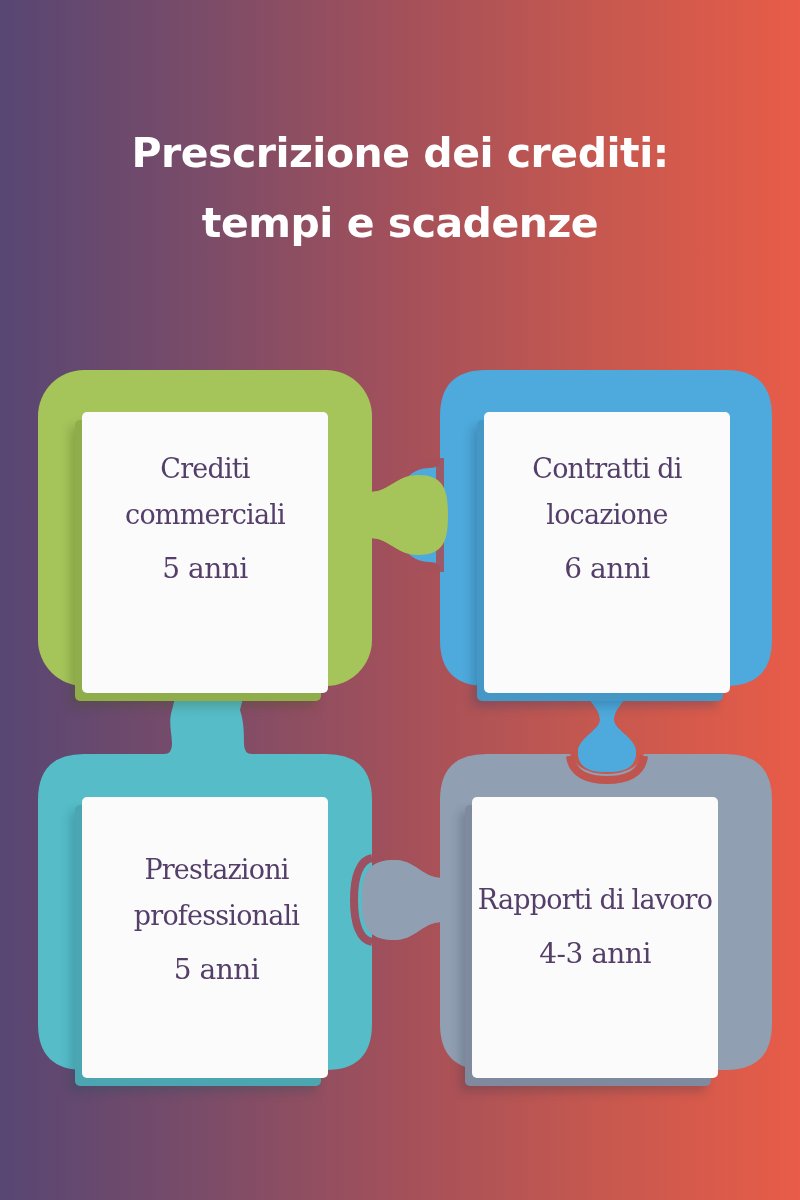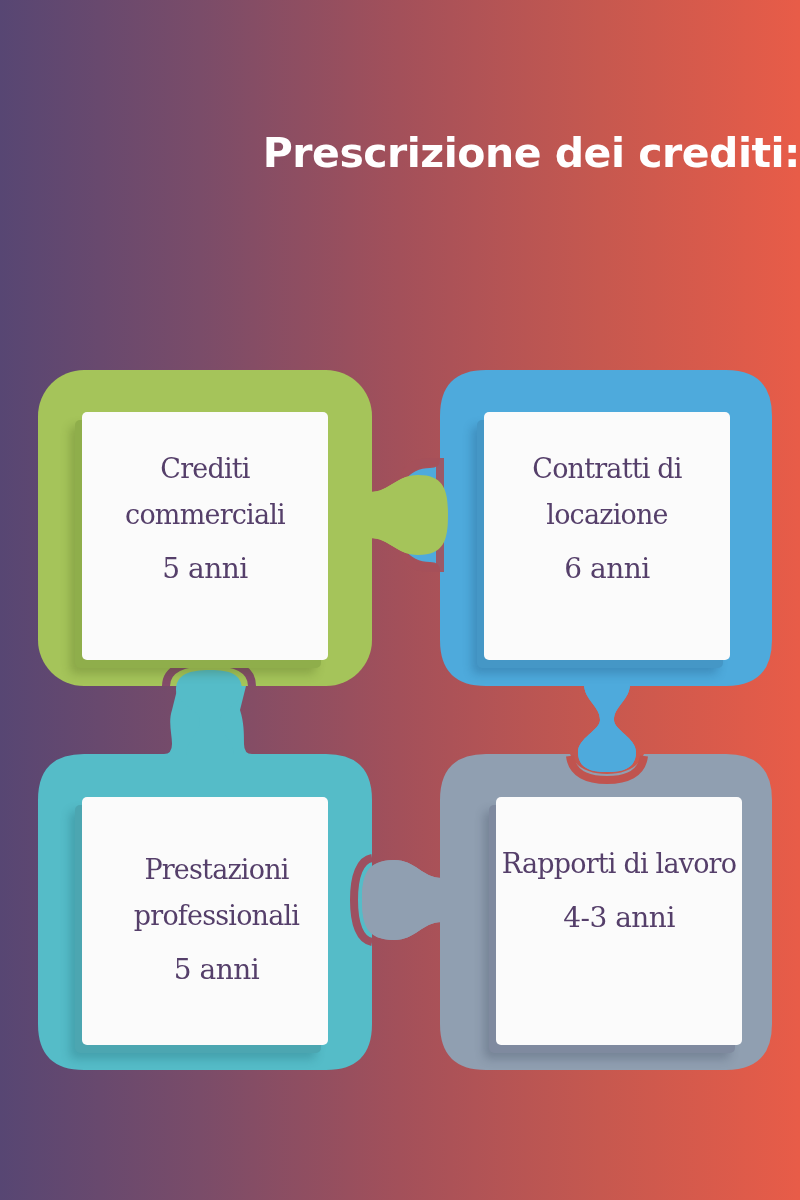--- a/index.html
+++ b/index.html
@@ -7,24 +7,24 @@
       width: 800px; height: 1200px; overflow: hidden; position: relative;
       background: linear-gradient(90deg, #574673 0%, #7a4c69 25%, #a3505a 50%, #c6584f 75%, #e85c48 100%);
       font-family: "DejaVu Serif", serif;
     }
     .title {
       position: absolute; left: 0; top: 118px; width: 800px;
       text-align: center; color: #ffffff;
       font-family: "DejaVu Sans", sans-serif; font-weight: bold;
       font-size: 41px; line-height: 70px; letter-spacing: -0.5px;
     }
-    .title span { display: block; text-align: right; }
+    .title span { display: block; }
     svg.puzzle { position: absolute; left: 0; top: 0; }
     .card {
-      position: absolute; width: 246px; height: 248px;
+      position: absolute; width: 246px; height: 281px;
       background: #fbfbfb; border-radius: 5px;
       display: flex; flex-direction: column; align-items: center;
       justify-content: flex-start; box-sizing: border-box;
       padding-top: 34px; text-align: center; color: #553f6a;
     }
     .card-title {
       font-family: "DejaVu Serif", serif; font-size: 27px; line-height: 46px;
       letter-spacing: -0.8px; width: 100%;
     }
     .card-value {
@@ -34,20 +34,21 @@
     .shadow-green { box-shadow: -7px 8px 0 0 #8fae4b, -12px 14px 10px rgba(60,80,20,0.25); }
     .shadow-blue  { box-shadow: -7px 8px 0 0 #4597c6, -12px 14px 10px rgba(20,60,100,0.25); text-align: center; }
     .shadow-teal  { box-shadow: -7px 8px 0 0 #4ca6b1, -12px 14px 10px rgba(20,80,90,0.25); padding-left: 23px; }
     .shadow-gray  { box-shadow: -7px 8px 0 0 #7f8a9f, -12px 14px 10px rgba(40,50,70,0.25); }
   </style>
 </head>
 <body>
 
 <div class="title">
   <span>Prescrizione dei crediti:</span>
+  <span>tempi e scadenze</span>
 </div>
 
 <svg class="puzzle" width="800" height="1200" viewBox="0 0 800 1200">
 
   <g>
     <rect x="38" y="370" width="334" height="316" rx="46" ry="46" fill="#a5c45a"></rect>
     <path d="M 370 492 C 390 492, 396 475, 418 475 C 446 475, 450 490, 450 515 C 450 540, 446 555, 418 555 C 396 555, 390 538, 370 538 Z" fill="#a5c45a"></path>
   </g>
 
   <g>
@@ -85,16 +86,16 @@
 <div class="card shadow-blue" style="left:484px; top:412px;">
   <div class="card-title">Contratti di locazione</div>
   <div class="card-value">6 anni</div>
 </div>
 
 <div class="card shadow-teal" style="left:82px; top:797px; padding-top:50px;">
   <div class="card-title">Prestazioni professionali</div>
   <div class="card-value">5 anni</div>
 </div>
 
-<div class="card shadow-gray" style="left:496px; top:797px; padding-top:44px;">
+<div class="card shadow-gray" style="left:472px; top:797px; padding-top:80px;">
   <div class="card-title">Rapporti di lavoro</div>
   <div class="card-value">4-3 anni</div>
 </div>
 
 </body></html>

